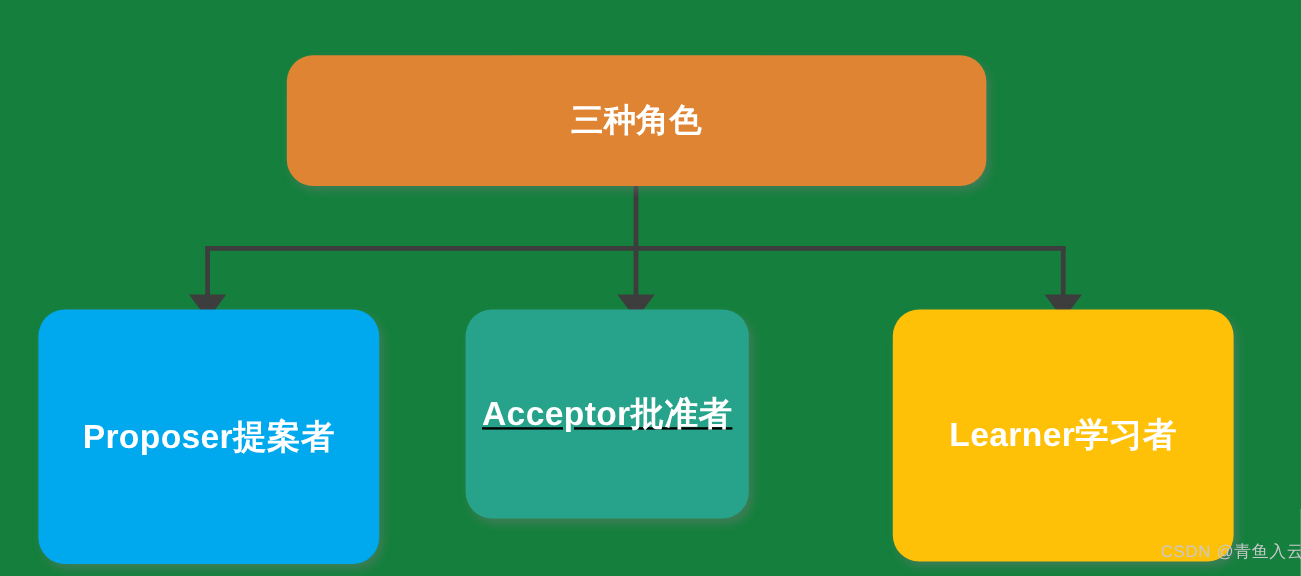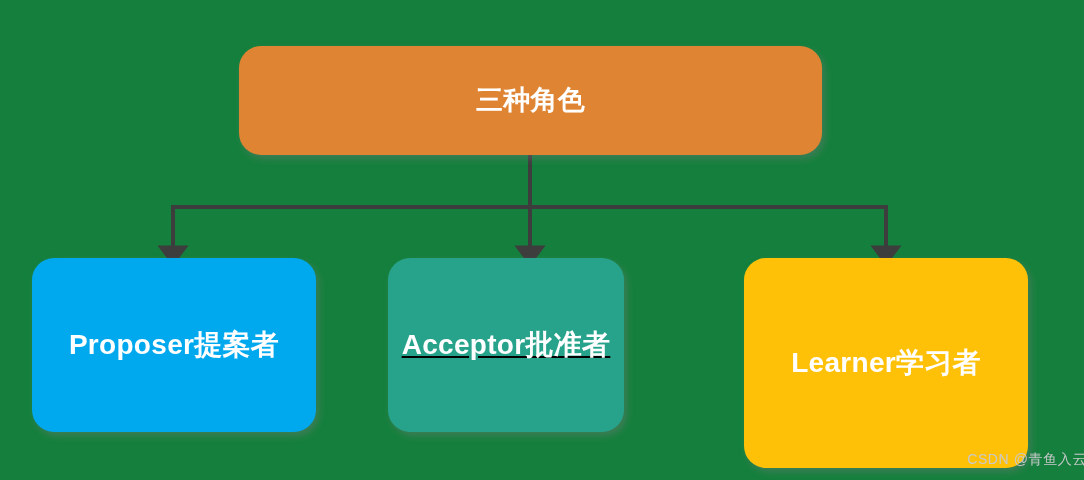--- a/index.html
+++ b/index.html
@@ -54,21 +54,21 @@
     top: 46px;
     width: 583px;
     height: 109px;
   }
   #node-root .node-label { font-size: 27px; }
 
   #node-proposer {
     left: 32px;
     top: 258px;
     width: 284px;
-    height: 174px;
+    height: 212px;
   }
   #node-acceptor {
     left: 388px;
     top: 258px;
     width: 236px;
     height: 174px;
     text-decoration: underline;
   }
   #node-learner {
     left: 744px;

